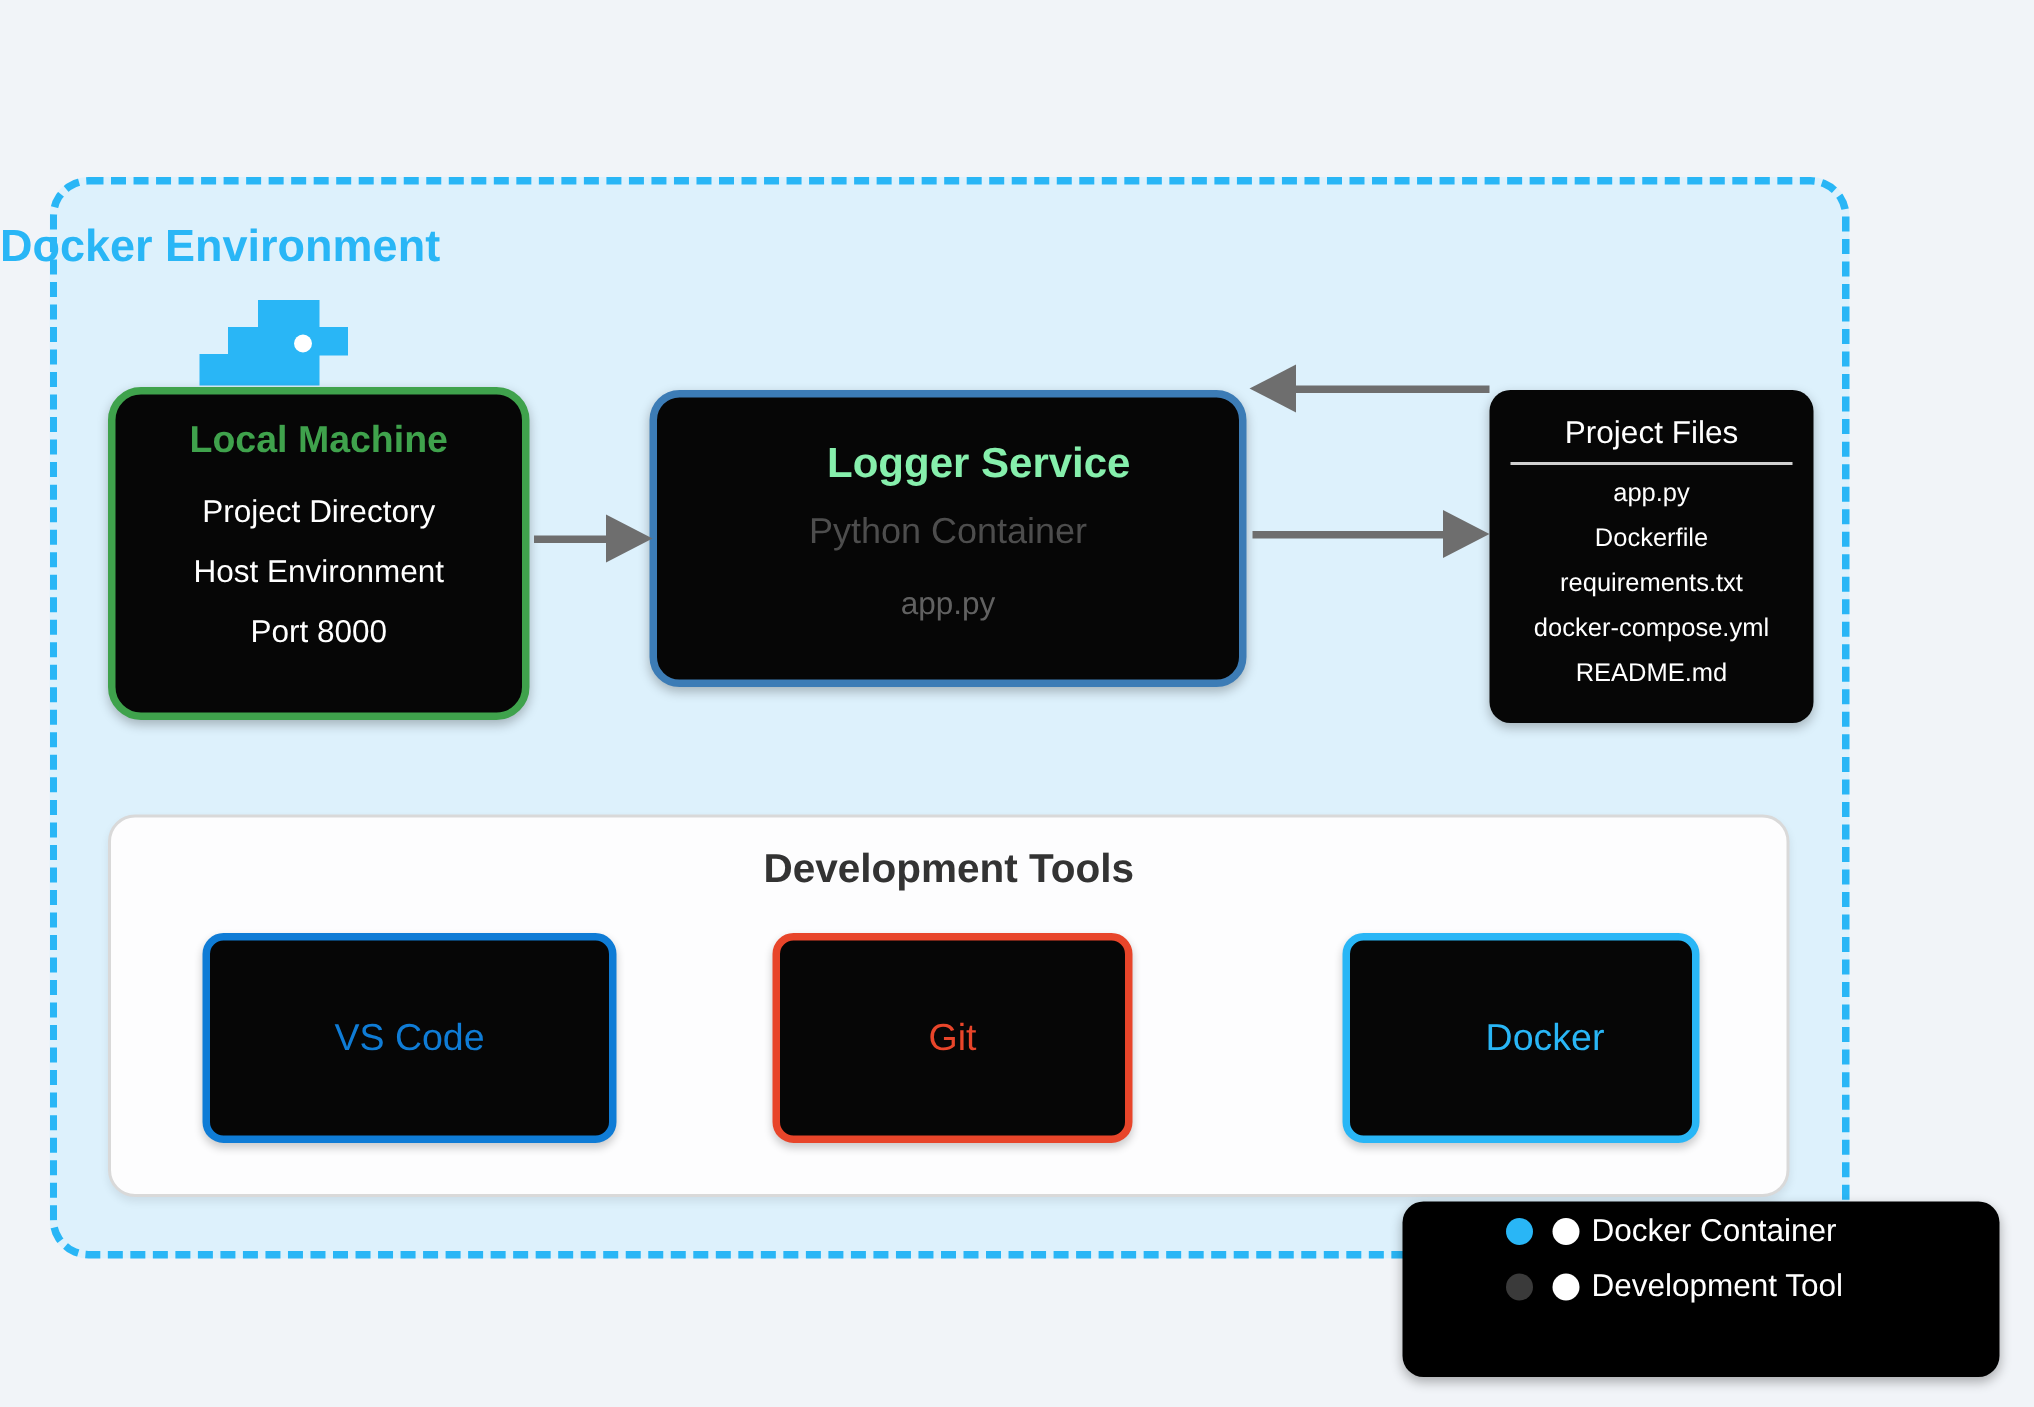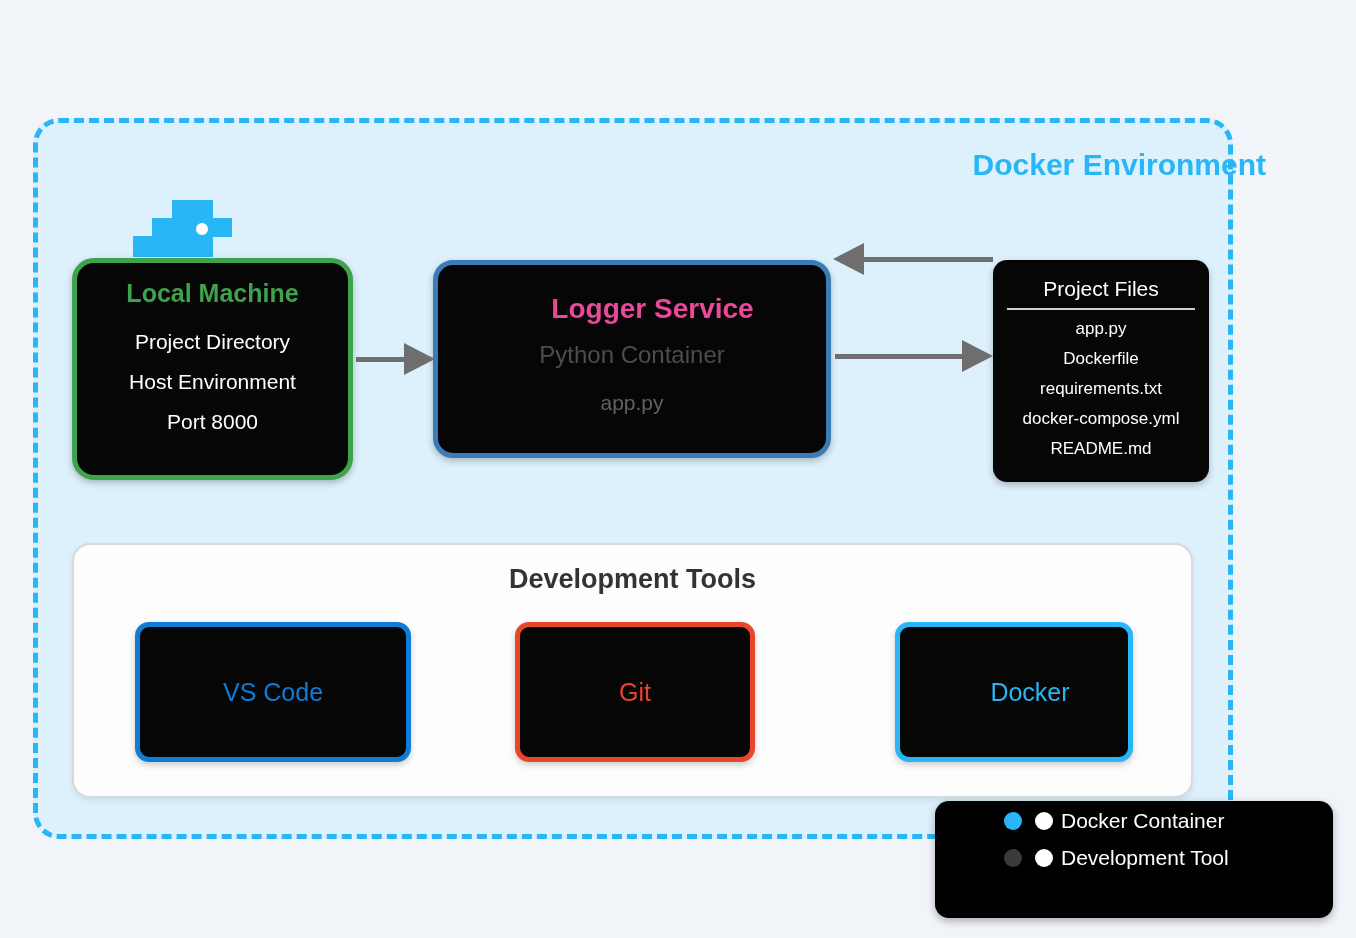--- a/index.html
+++ b/index.html
@@ -17,21 +17,21 @@
     text-align: center; font-size: 41px; font-weight: 800;
     color: #3a3a3a; letter-spacing: -0.5px;
   }
 
   .docker-env {
     position: absolute; left: 33px; top: 118px; width: 1200px; height: 721px;
     background: #ddf1fc; border: 5px dashed #29b6f6; border-radius: 26px;
   }
   .docker-env-label {
     position: absolute; left: 0; top: 148px; width: 1266px;
-    text-align: right; font-size: 30px; font-weight: 800; color: #29b6f6;
+    text-align: left; font-size: 30px; font-weight: 800; color: #29b6f6;
   }
 
   
   .whale-block { position: absolute; background: #29b6f6; }
   .whale-b1 { left: 172px; top: 200px; width: 41px; height: 19px; }
   .whale-b2 { left: 152px; top: 218px; width: 80px; height: 19px; }
   .whale-b3 { left: 133px; top: 236px; width: 80px; height: 21px; }
   .whale-eye { position: absolute; left: 196px; top: 223px; width: 12px; height: 12px;
     background: #ffffff; border-radius: 50%; }
 
@@ -44,21 +44,21 @@
     left: 72px; top: 258px; width: 281px; height: 222px;
     border: 5px solid #3fa24c; border-radius: 22px;
   }
   .local-machine .node-title { padding-top: 16px; font-size: 25px; font-weight: 800; color: #3fa24c; }
   .local-machine .node-lines { margin-top: 14px; font-size: 21px; line-height: 40px; color: #ffffff; }
 
   .logger-service {
     left: 433px; top: 260px; width: 398px; height: 198px;
     border: 5px solid #3c7cb6; border-radius: 20px;
   }
-  .logger-service .node-title { padding-top: 28px; font-size: 28px; font-weight: 800; color: #ec4899; padding-left: 41px; }
+  .logger-service .node-title { padding-top: 28px; font-size: 28px; font-weight: 800; color: #86efac; padding-left: 41px; }
   .logger-service .node-subtitle { margin-top: 16px; font-size: 24px; color: #4d4d4d; }
   .logger-service .node-detail { margin-top: 22px; font-size: 21px; color: #616161; }
 
   .project-files {
     left: 993px; top: 260px; width: 216px; height: 222px;
     border-radius: 14px;
   }
   .project-files .node-title { padding-top: 17px; font-size: 21px; font-weight: 400; color: #ffffff; }
   .project-files .title-rule { margin: 7px 14px 4px 14px; border-top: 2px solid #d0d0d0; }
   .project-files .file-line { font-size: 17px; line-height: 30px; color: #ffffff; white-space: nowrap; }

